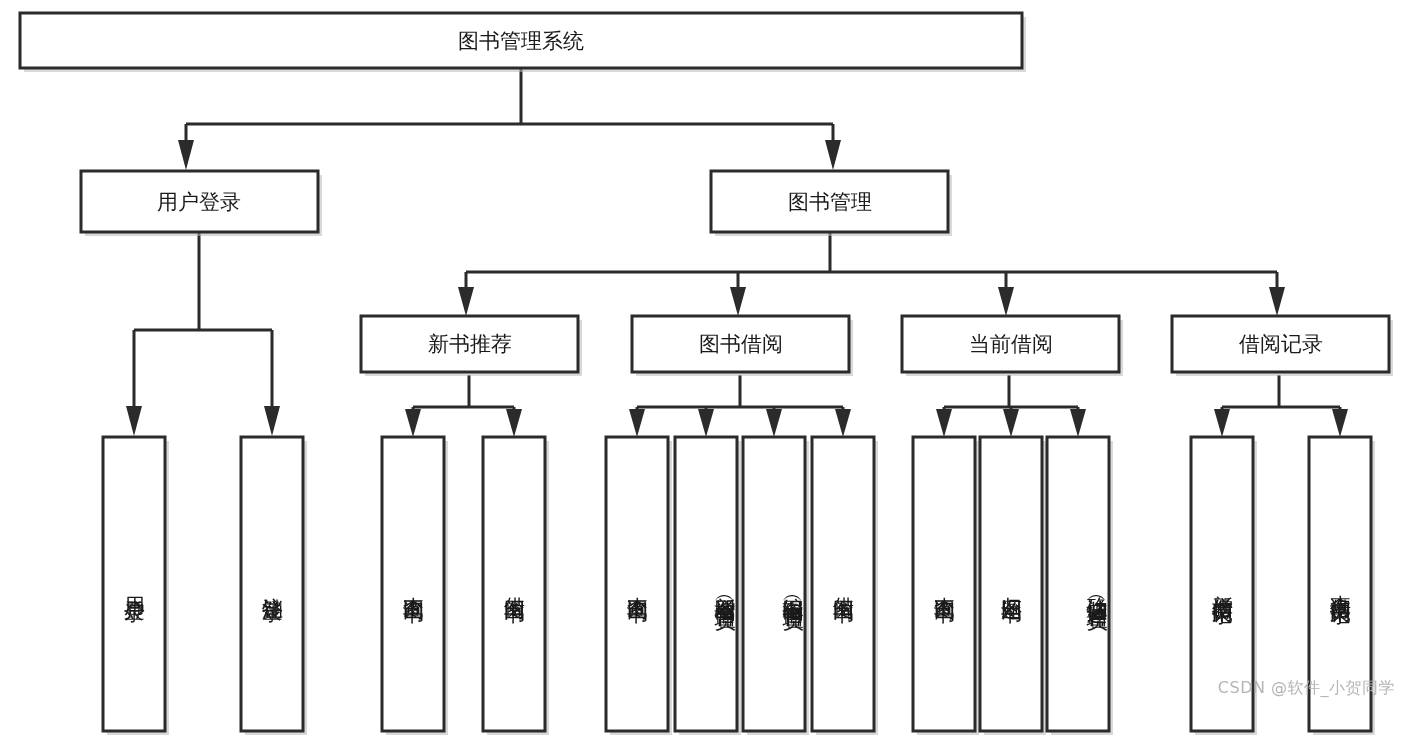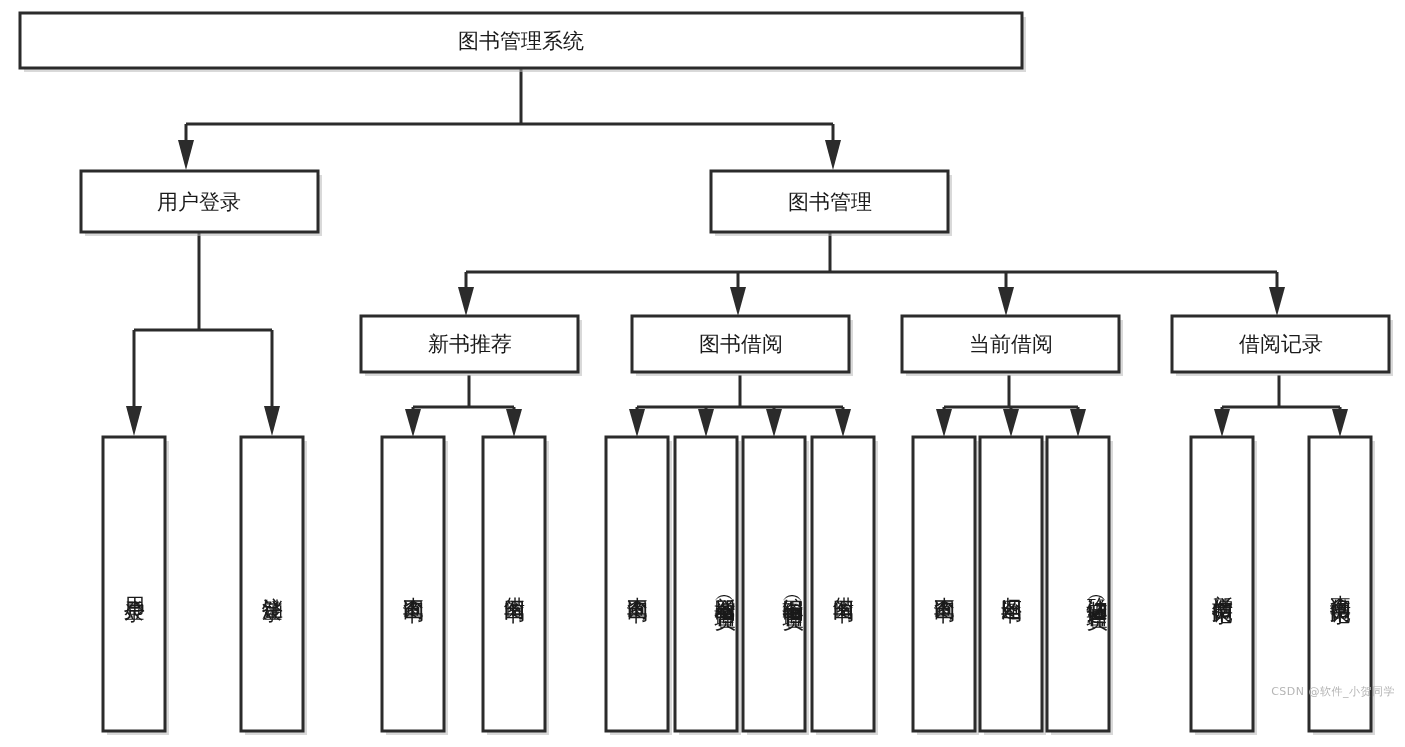--- a/index.html
+++ b/index.html
@@ -66,21 +66,21 @@
     letter-spacing: 2px;
     color: #1a1a1a;
     white-space: nowrap;
     pointer-events: none;
   }
   .watermark {
     position: absolute;
     right: 10px;
     bottom: 4px;
     font-family: "DejaVu Sans", "Liberation Sans", sans-serif;
-    font-size: 11px;
+    font-size: 16px;
     color: #b5b5b5;
     letter-spacing: 0.5px;
     white-space: nowrap;
   }
 </style>
 </head>
 <body>
 
 <div id="diagram-root">
 

